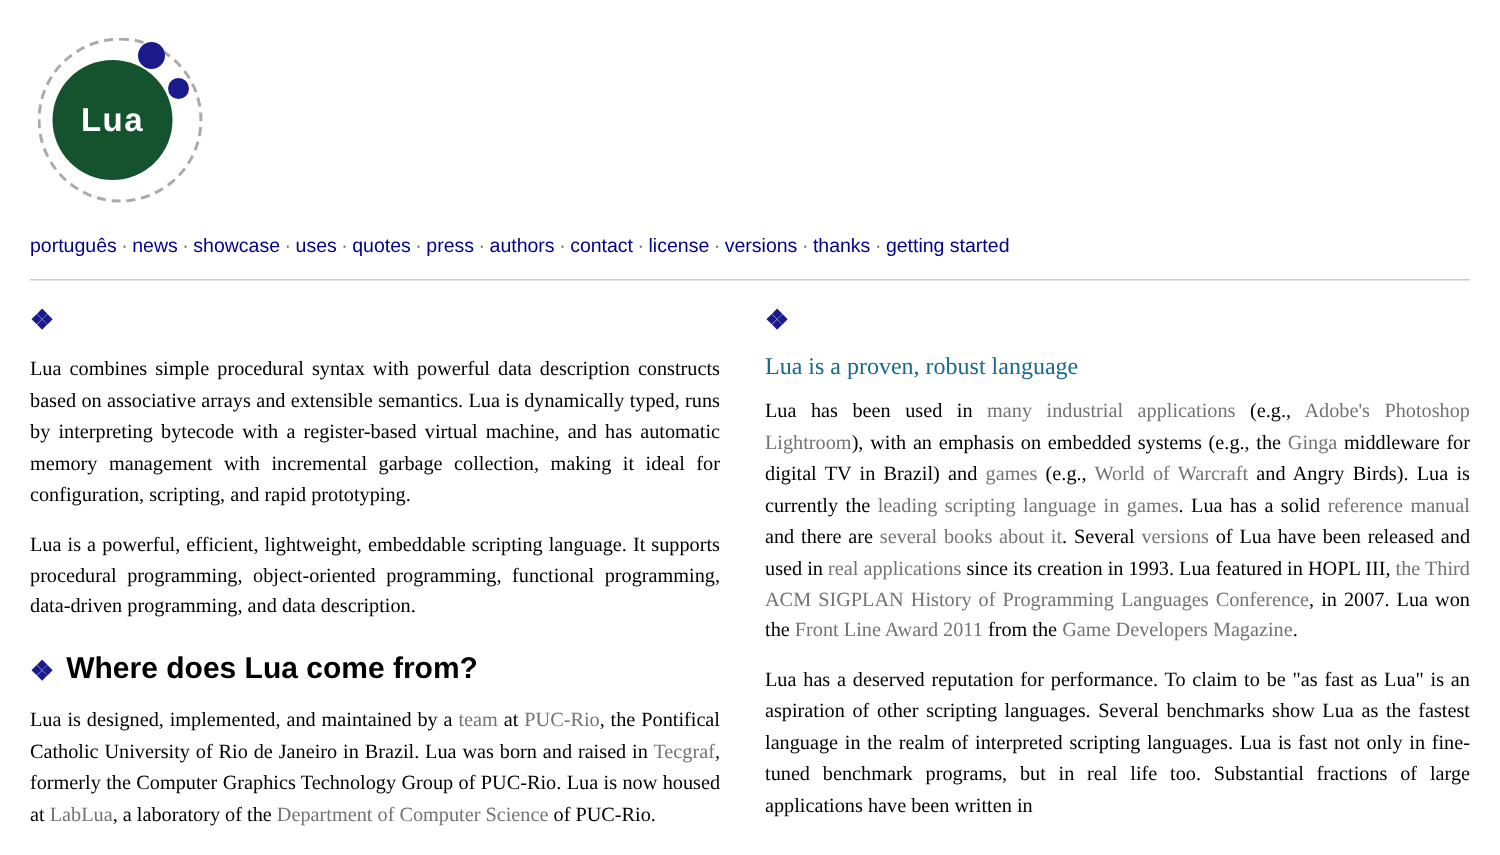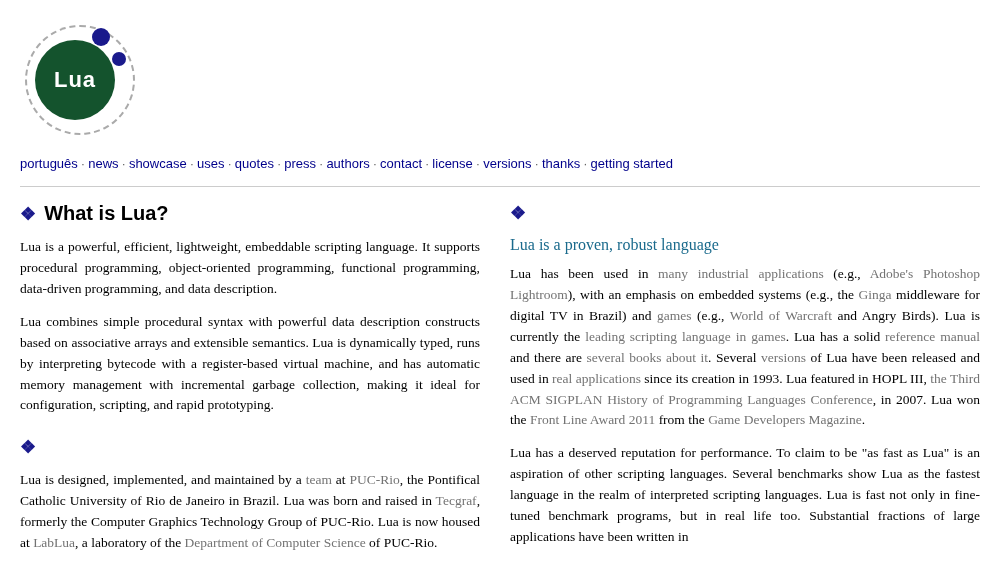--- a/index.html
+++ b/index.html
@@ -173,28 +173,28 @@
   <a href="#">português</a><span class="nav-sep">·</span><a href="#">news</a><span class="nav-sep">·</span><a href="#">showcase</a><span class="nav-sep">·</span><a href="#">uses</a><span class="nav-sep">·</span><a href="#">quotes</a><span class="nav-sep">·</span><a href="#">press</a><span class="nav-sep">·</span><a href="#">authors</a><span class="nav-sep">·</span><a href="#">contact</a><span class="nav-sep">·</span><a href="#">license</a><span class="nav-sep">·</span><a href="#">versions</a><span class="nav-sep">·</span><a href="#">thanks</a><span class="nav-sep">·</span><a href="#">getting started</a>
 </div>
 
 <hr class="hr-line">
 
 <div id="main-content">
 
   <div class="col-left">
     <div class="section-title">
       <span class="diamond-icon">❖</span>
-      <span>What is Lua?</span>
-    </div>
-
+    </div>
+
+    <p class="para">Lua combines simple procedural syntax with powerful data description constructs based on associative arrays and extensible semantics. Lua is dynamically typed, runs by interpreting bytecode with a register-based virtual machine, and has automatic memory management with incremental garbage collection, making it ideal for configuration, scripting, and rapid prototyping.</p>
     <p class="para">Lua is a powerful, efficient, lightweight, embeddable scripting language. It supports procedural programming, object-oriented programming, functional programming, data-driven programming, and data description.</p>
-    <p class="para">Lua combines simple procedural syntax with powerful data description constructs based on associative arrays and extensible semantics. Lua is dynamically typed, runs by interpreting bytecode with a register-based virtual machine, and has automatic memory management with incremental garbage collection, making it ideal for configuration, scripting, and rapid prototyping.</p>
 
     <div class="section-title section-gap">
       <span class="diamond-icon">❖</span>
+      <span>Where does Lua come from?</span>
     </div>
 
     <p class="para">
       Lua is designed, implemented, and maintained by a <a href="#" class="inline-link">team</a> at <a href="#" class="inline-link">PUC-Rio</a>, the Pontifical Catholic University of Rio de Janeiro in Brazil. Lua was born and raised in <a href="#" class="inline-link">Tecgraf</a>, formerly the Computer Graphics Technology Group of PUC-Rio. Lua is now housed at <a href="#" class="inline-link">LabLua</a>, a laboratory of the <a href="#" class="inline-link">Department of Computer Science</a> of PUC-Rio.
     </p>
   </div>
 
   <div class="col-right">
     <div class="section-title">
       <span class="diamond-icon">❖</span>

